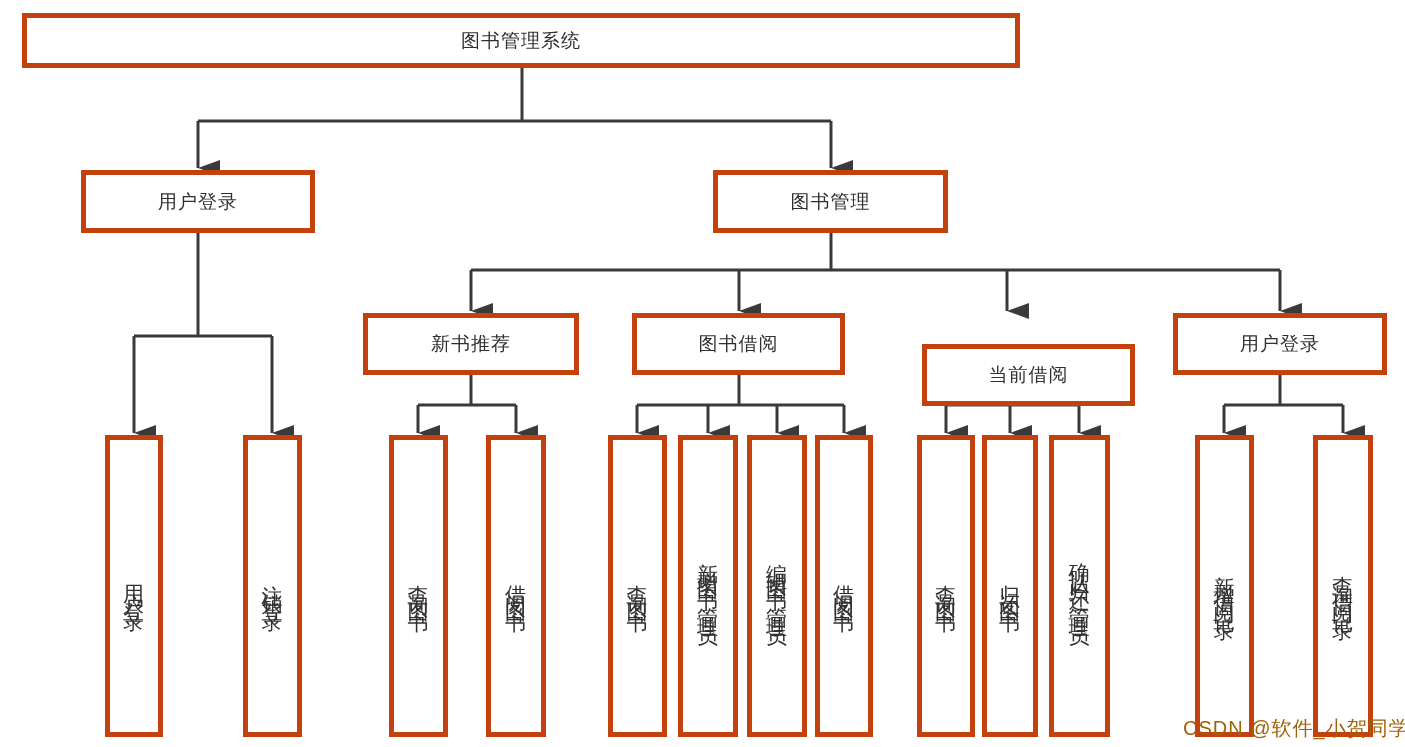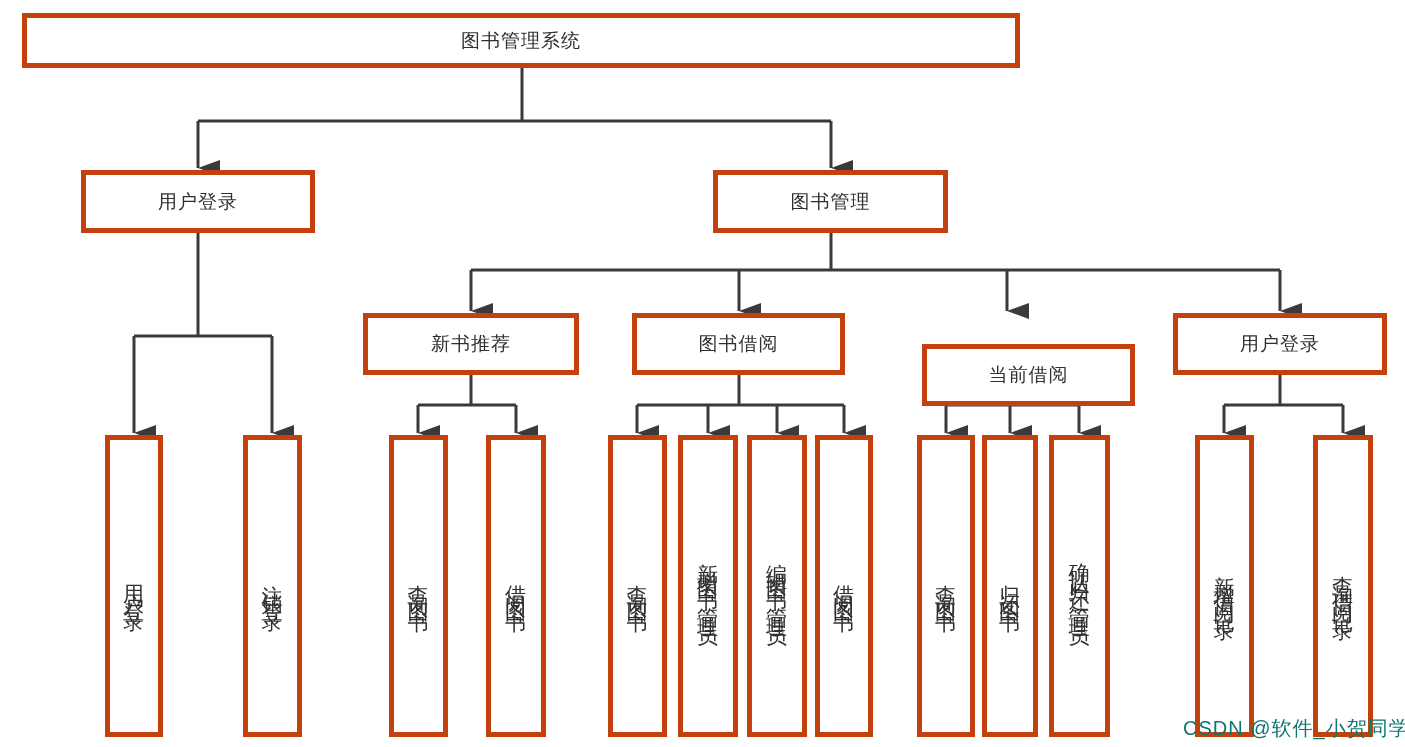--- a/index.html
+++ b/index.html
@@ -32,21 +32,21 @@
     letter-spacing: 9px;
     line-height: 1;
     white-space: nowrap;
   }
   #watermark {
     position: absolute;
     left: 1183px;
     top: 715px;
     width: 215px;
     font-size: 20px;
-    color: #0f766e;
+    color: #a16207;
     letter-spacing: 1px;
     white-space: nowrap;
     z-index: 5;
   }
 </style>
 </head>
 <body>
 
 <div id="canvas">
 

